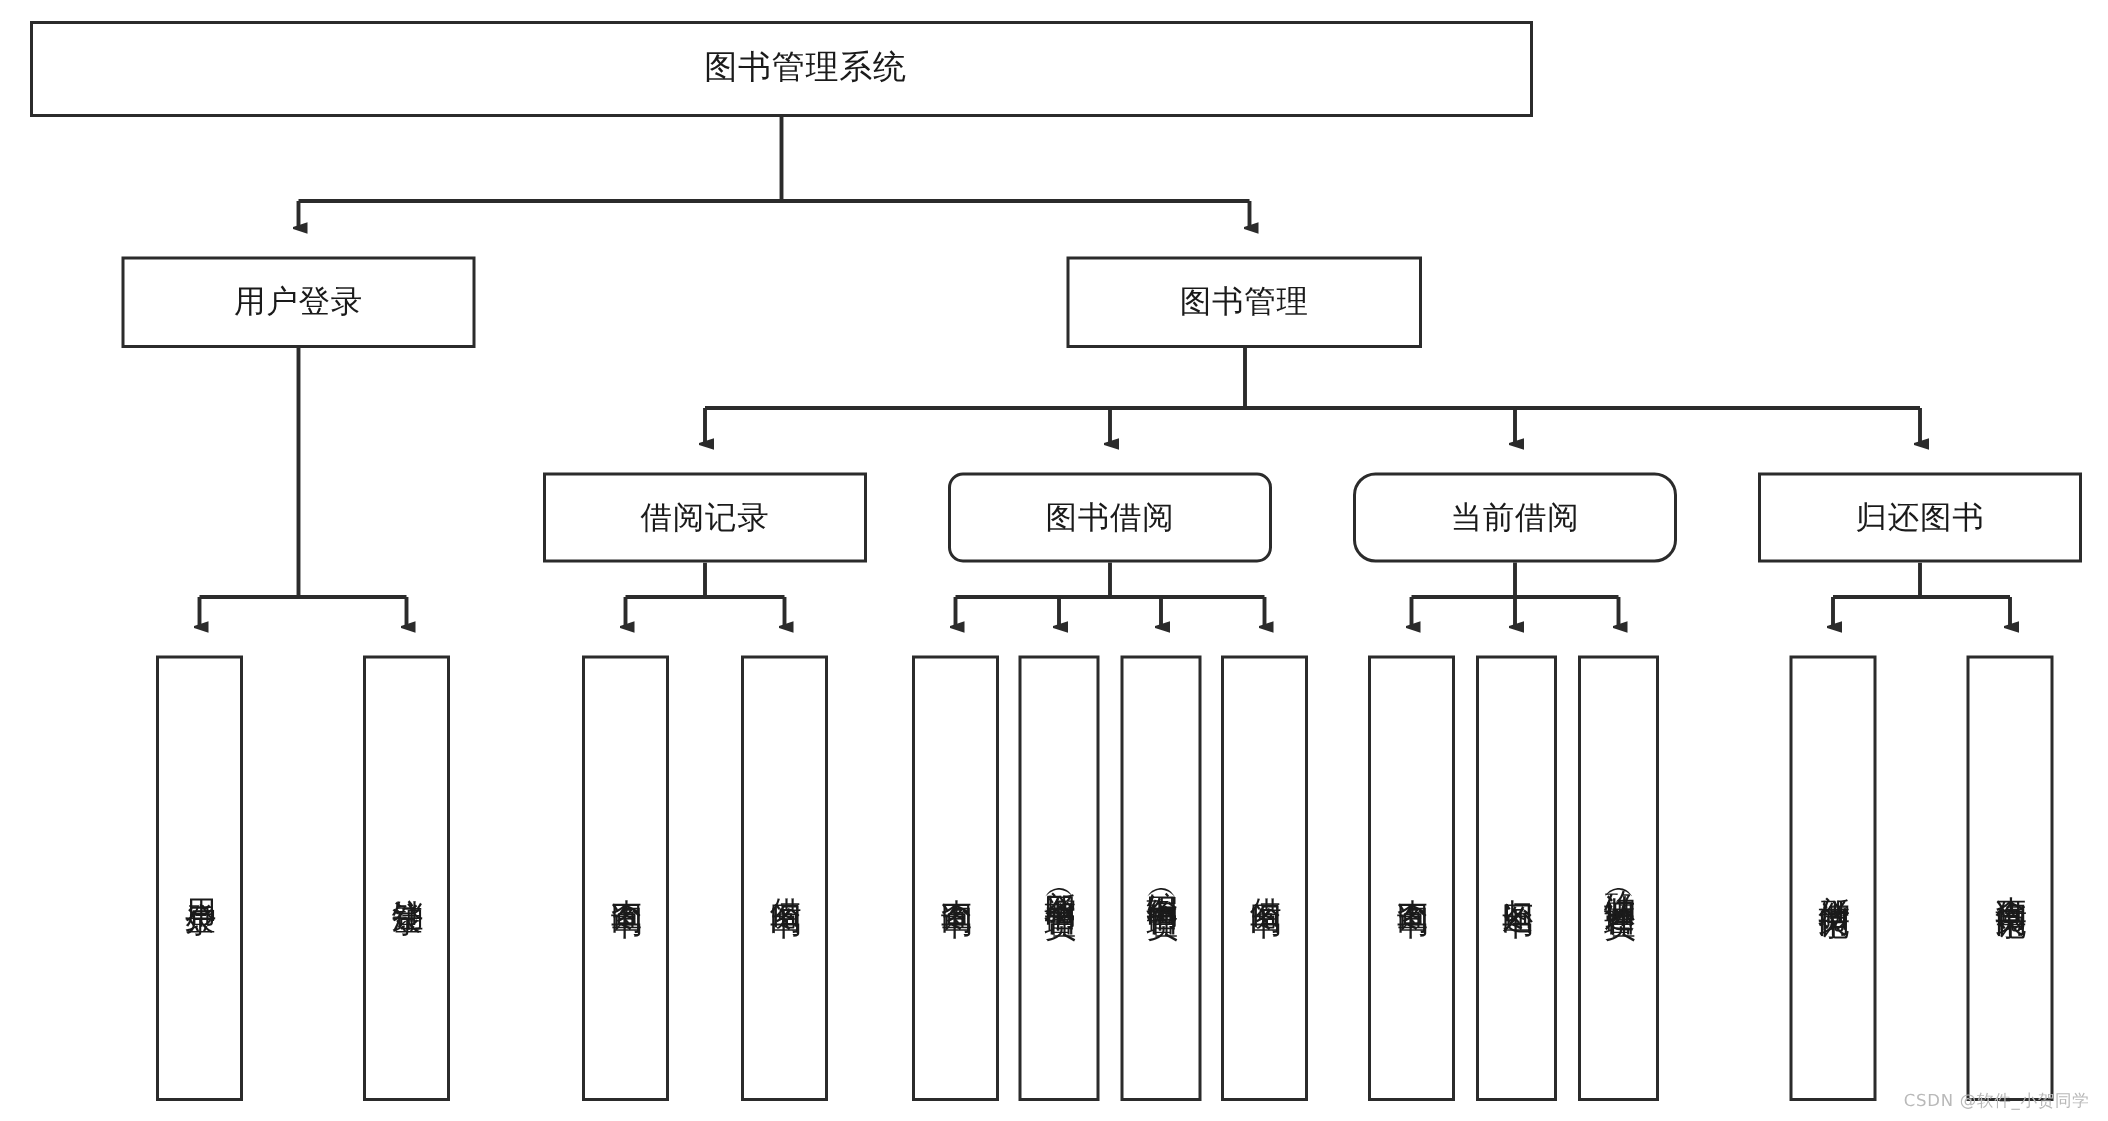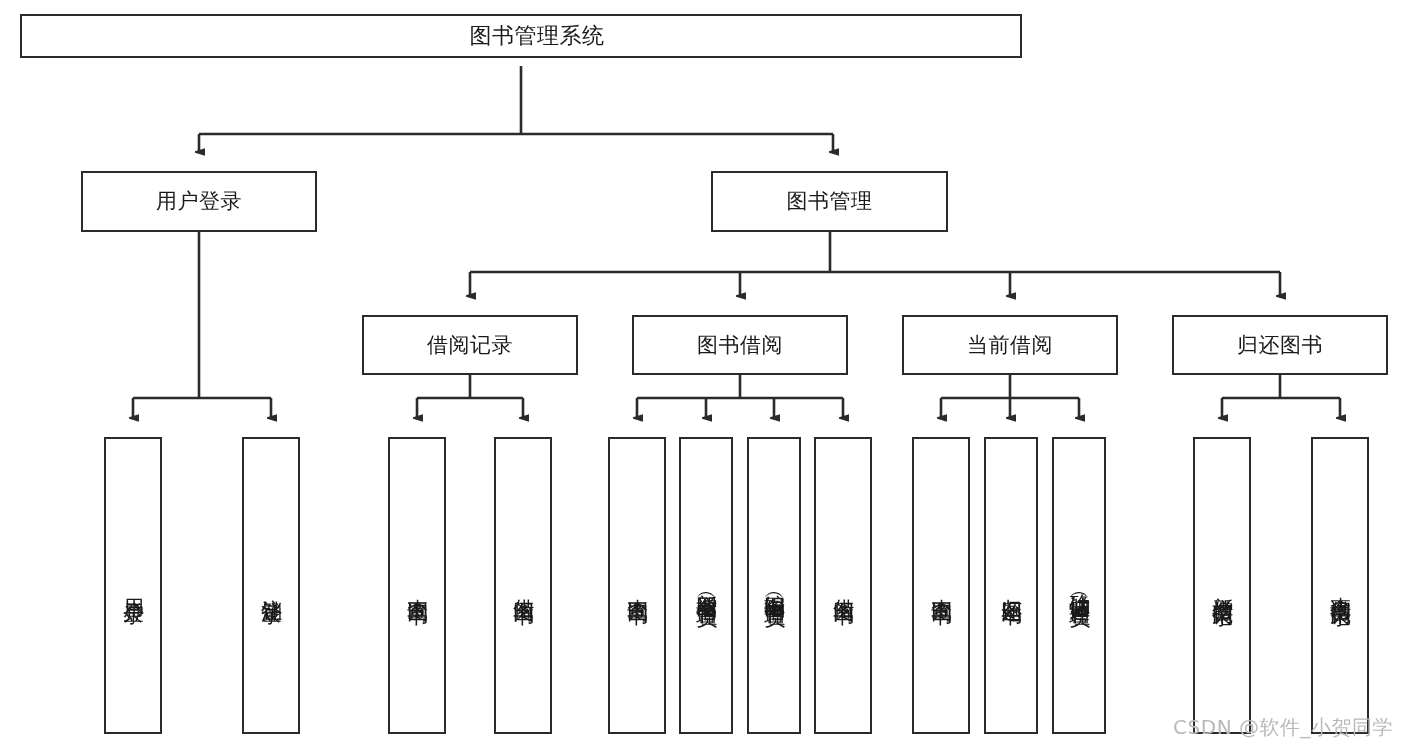--- a/index.html
+++ b/index.html
@@ -55,21 +55,21 @@
     letter-spacing: 2px;
     white-space: normal;
     max-height: 100%;
     text-align: center;
   }
   .node.root .label { font-size: 22px; }
   #watermark {
     position: absolute;
     right: 12px;
     bottom: 6px;
-    font-size: 20px;
+    font-size: 11px;
     color: #b9b9b9;
     letter-spacing: 0.5px;
     white-space: nowrap;
     z-index: 5;
     pointer-events: none;
   }
 </style>
 </head>
 <body>
 
@@ -119,38 +119,38 @@
       <path d="M1010,398 L1010,418" marker-end="url(#arrow)"></path>
       <path d="M1079,398 L1079,418" marker-end="url(#arrow)"></path>
 
       <path d="M1280,375 L1280,398"></path>
       <path d="M1222,398 L1340,398"></path>
       <path d="M1222,398 L1222,418" marker-end="url(#arrow)"></path>
       <path d="M1340,398 L1340,418" marker-end="url(#arrow)"></path>
     </g>
   </svg>
 
-  <div class="node root" style="left:20px; top:14px; width:1002px; height:44px;padding-left:32px;">
+  <div class="node root" style="left:20px; top:14px; width:1002px; height:64px;padding-left:32px;">
     <span class="label">图书管理系统</span>
   </div>
 
   <div class="node" style="left:81px; top:171px; width:236px; height:61px;">
     <span class="label">用户登录</span>
   </div>
   <div class="node" style="left:711px; top:171px; width:237px; height:61px;">
     <span class="label">图书管理</span>
   </div>
 
   <div class="node" style="left:362px; top:315px; width:216px; height:60px;">
     <span class="label">借阅记录</span>
   </div>
-  <div class="node" style="left:632px; top:315px; width:216px; height:60px;">
+  <div class="node" style="left:632px; top:315px; width:216px; height:60px;border-radius:10px;">
     <span class="label">图书借阅</span>
   </div>
-  <div class="node" style="left:902px; top:315px; width:216px; height:60px;">
+  <div class="node" style="left:902px; top:315px; width:216px; height:60px;border-radius:15px;">
     <span class="label">当前借阅</span>
   </div>
   <div class="node" style="left:1172px; top:315px; width:216px; height:60px;">
     <span class="label">归还图书</span>
   </div>
 
   <div class="node vertical" style="left:104px; top:437px; width:58px; height:297px;">
     <span class="label">用户登录</span>
   </div>
   <div class="node vertical" style="left:242px; top:437px; width:58px; height:297px;">

